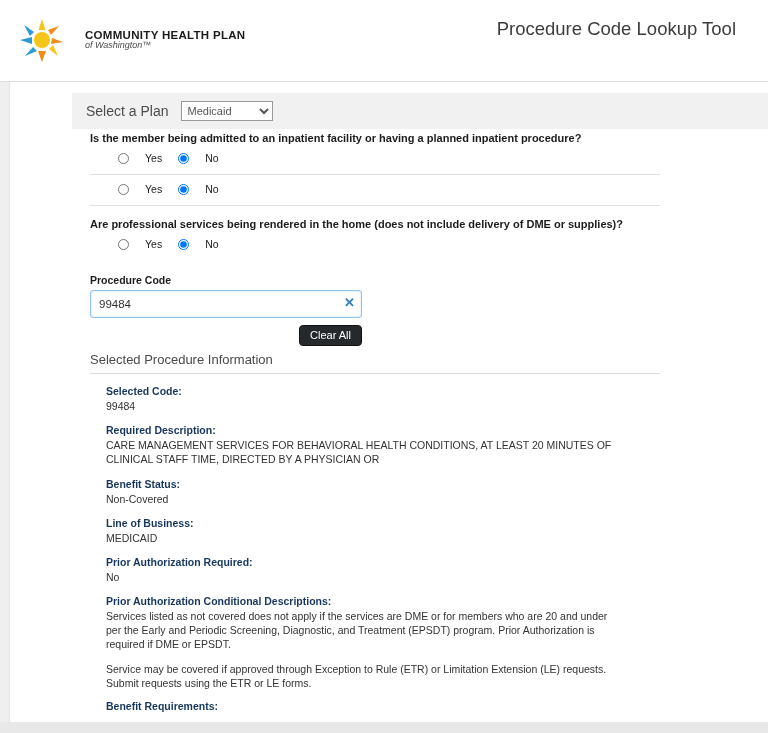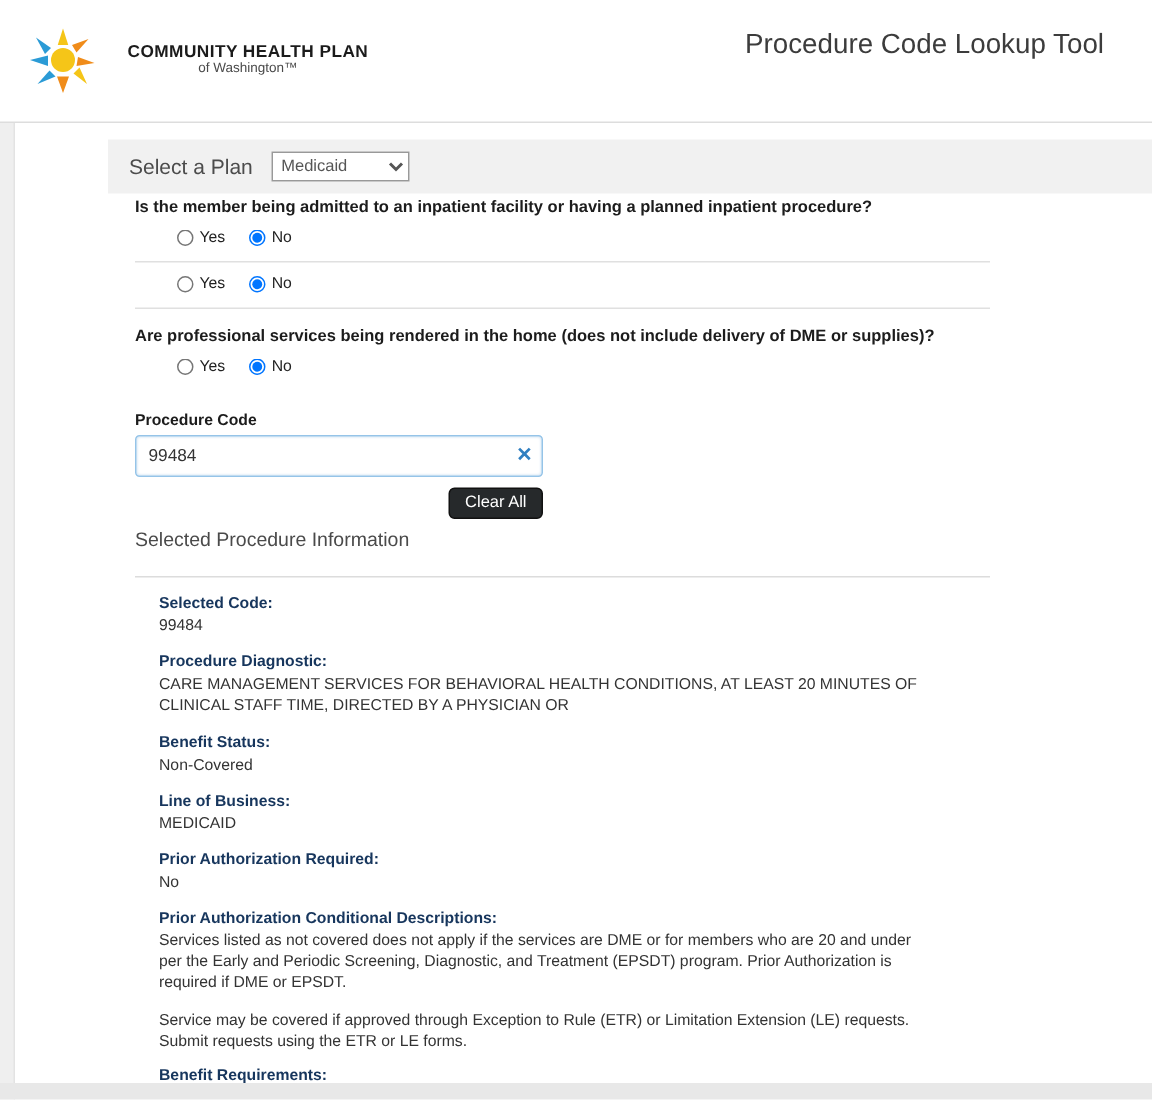--- a/index.html
+++ b/index.html
@@ -45,21 +45,21 @@
   }
   .logo-text .l1 {
     font-size: 11.5px;
     font-weight: bold;
     letter-spacing: 0.3px;
     color: #1b1b1b;
   }
   .logo-text .l2 {
     font-size: 9px;
     color: #4a4a4a;
-    text-align: center;
+    font-style: italic;
   }
   .app-title {
     position: absolute;
     right: 32px;
     top: 18px;
     font-size: 18.5px;
     color: #3c3c3c;
     font-weight: normal;
   }
   
@@ -123,21 +123,21 @@
   }
   .radio-row {
     padding-left: 28px;
     display: flex;
     align-items: center;
     gap: 16px;
   }
   .radio-item {
     display: flex;
     align-items: center;
-    gap: 4px;
+    gap: 16px;
     font-size: 10.5px;
     color: #222;
   }
   input[type="radio"] {
     margin: 0;
     width: 11px;
     height: 11px;
   }
   
   .pc-label {
@@ -192,21 +192,21 @@
   
   .results {
     position: absolute;
     left: 90px;
     top: 352px;
     width: 570px;
   }
   .results-title {
     font-size: 13px;
     color: #4a4a4a;
-    padding-bottom: 17px;
+    padding-bottom: 6px;
     border-bottom: 1px solid #dcdcdc;
   }
   .field {
     padding-left: 16px;
     margin-top: 11px;
   }
   .field-label {
     font-size: 10.5px;
     font-weight: bold;
     color: #17365d;
@@ -326,21 +326,21 @@
 
   <div class="results">
     <div class="results-title">Selected Procedure Information</div>
 
     <div class="field">
       <div class="field-label">Selected Code:</div>
       <div class="field-value">99484</div>
     </div>
 
     <div class="field">
-      <div class="field-label">Procedure Diagnostic:</div>
+      <div class="field-label">Required Description:</div>
       <div class="field-value">CARE MANAGEMENT SERVICES FOR BEHAVIORAL HEALTH CONDITIONS, AT LEAST 20 MINUTES OF CLINICAL STAFF TIME, DIRECTED BY A PHYSICIAN OR</div>
     </div>
 
     <div class="field">
       <div class="field-label">Benefit Status:</div>
       <div class="field-value">Non-Covered</div>
     </div>
 
     <div class="field">
       <div class="field-label">Line of Business:</div>

